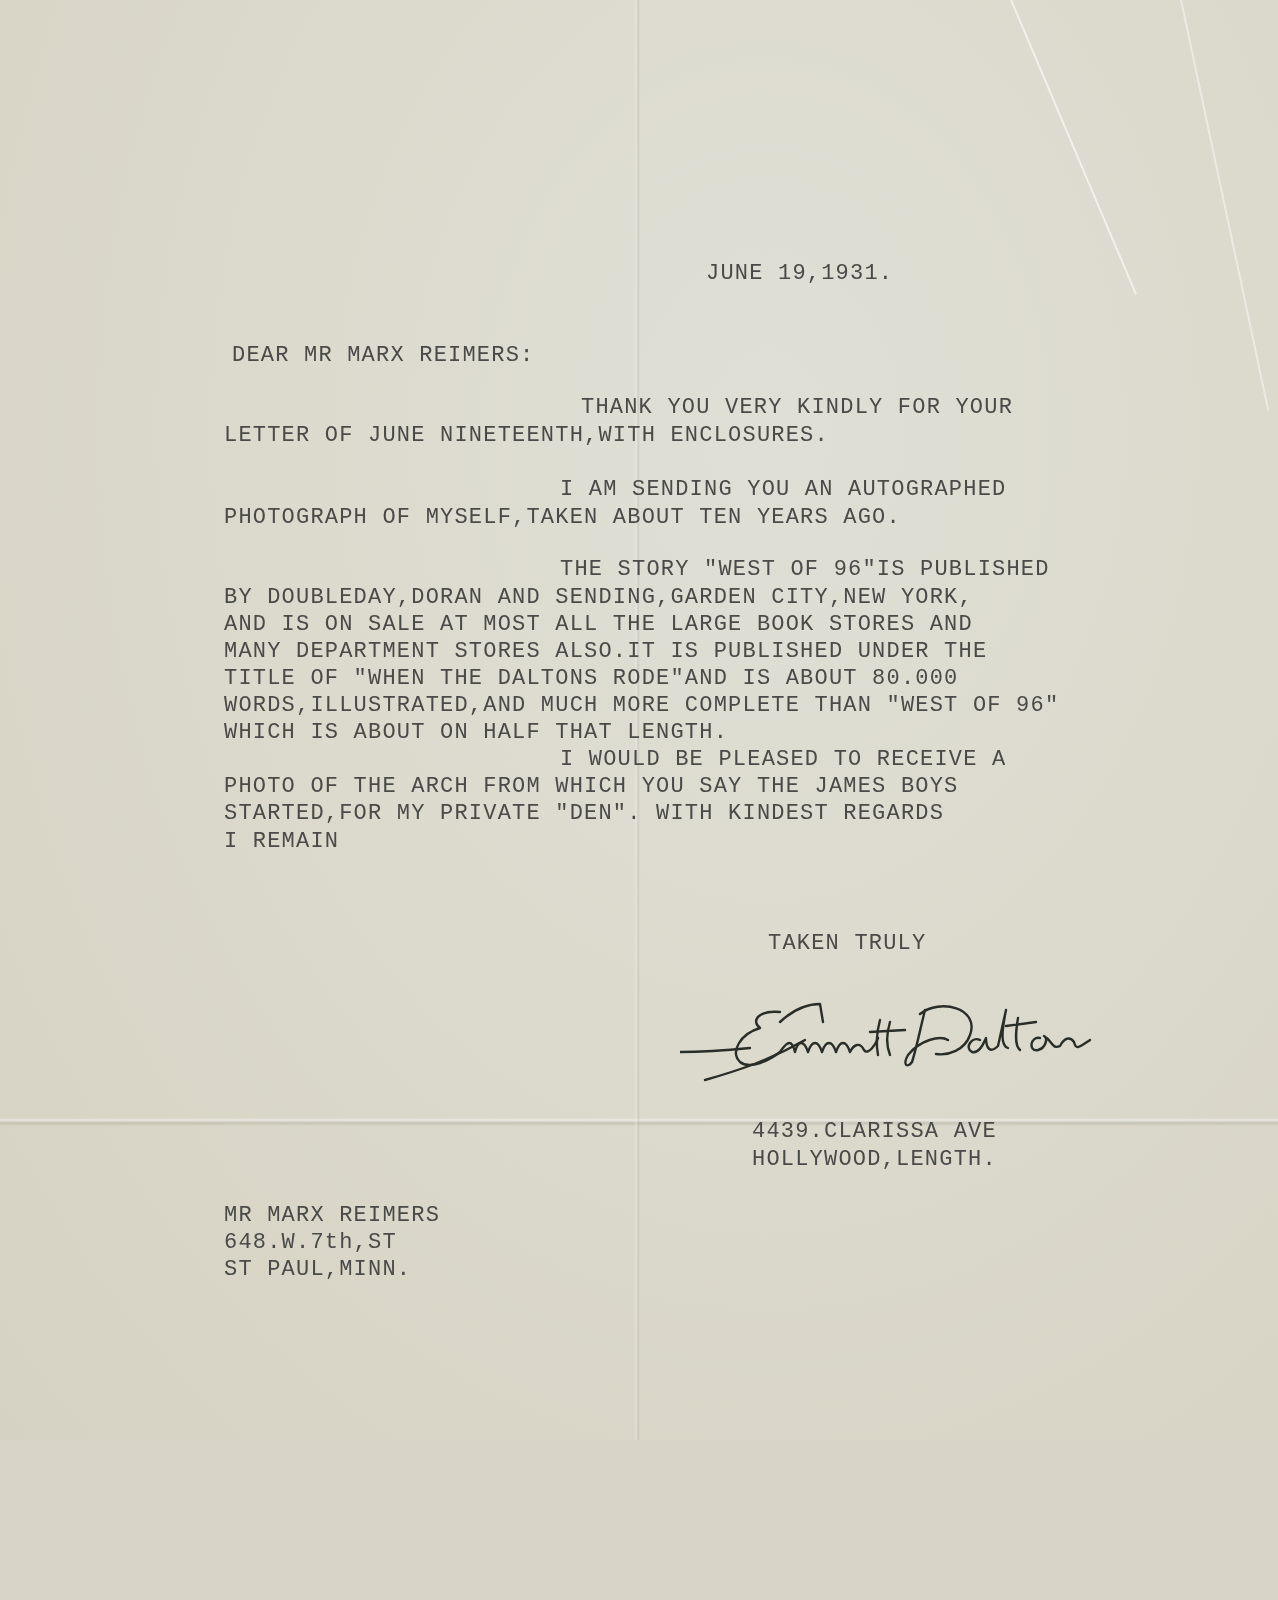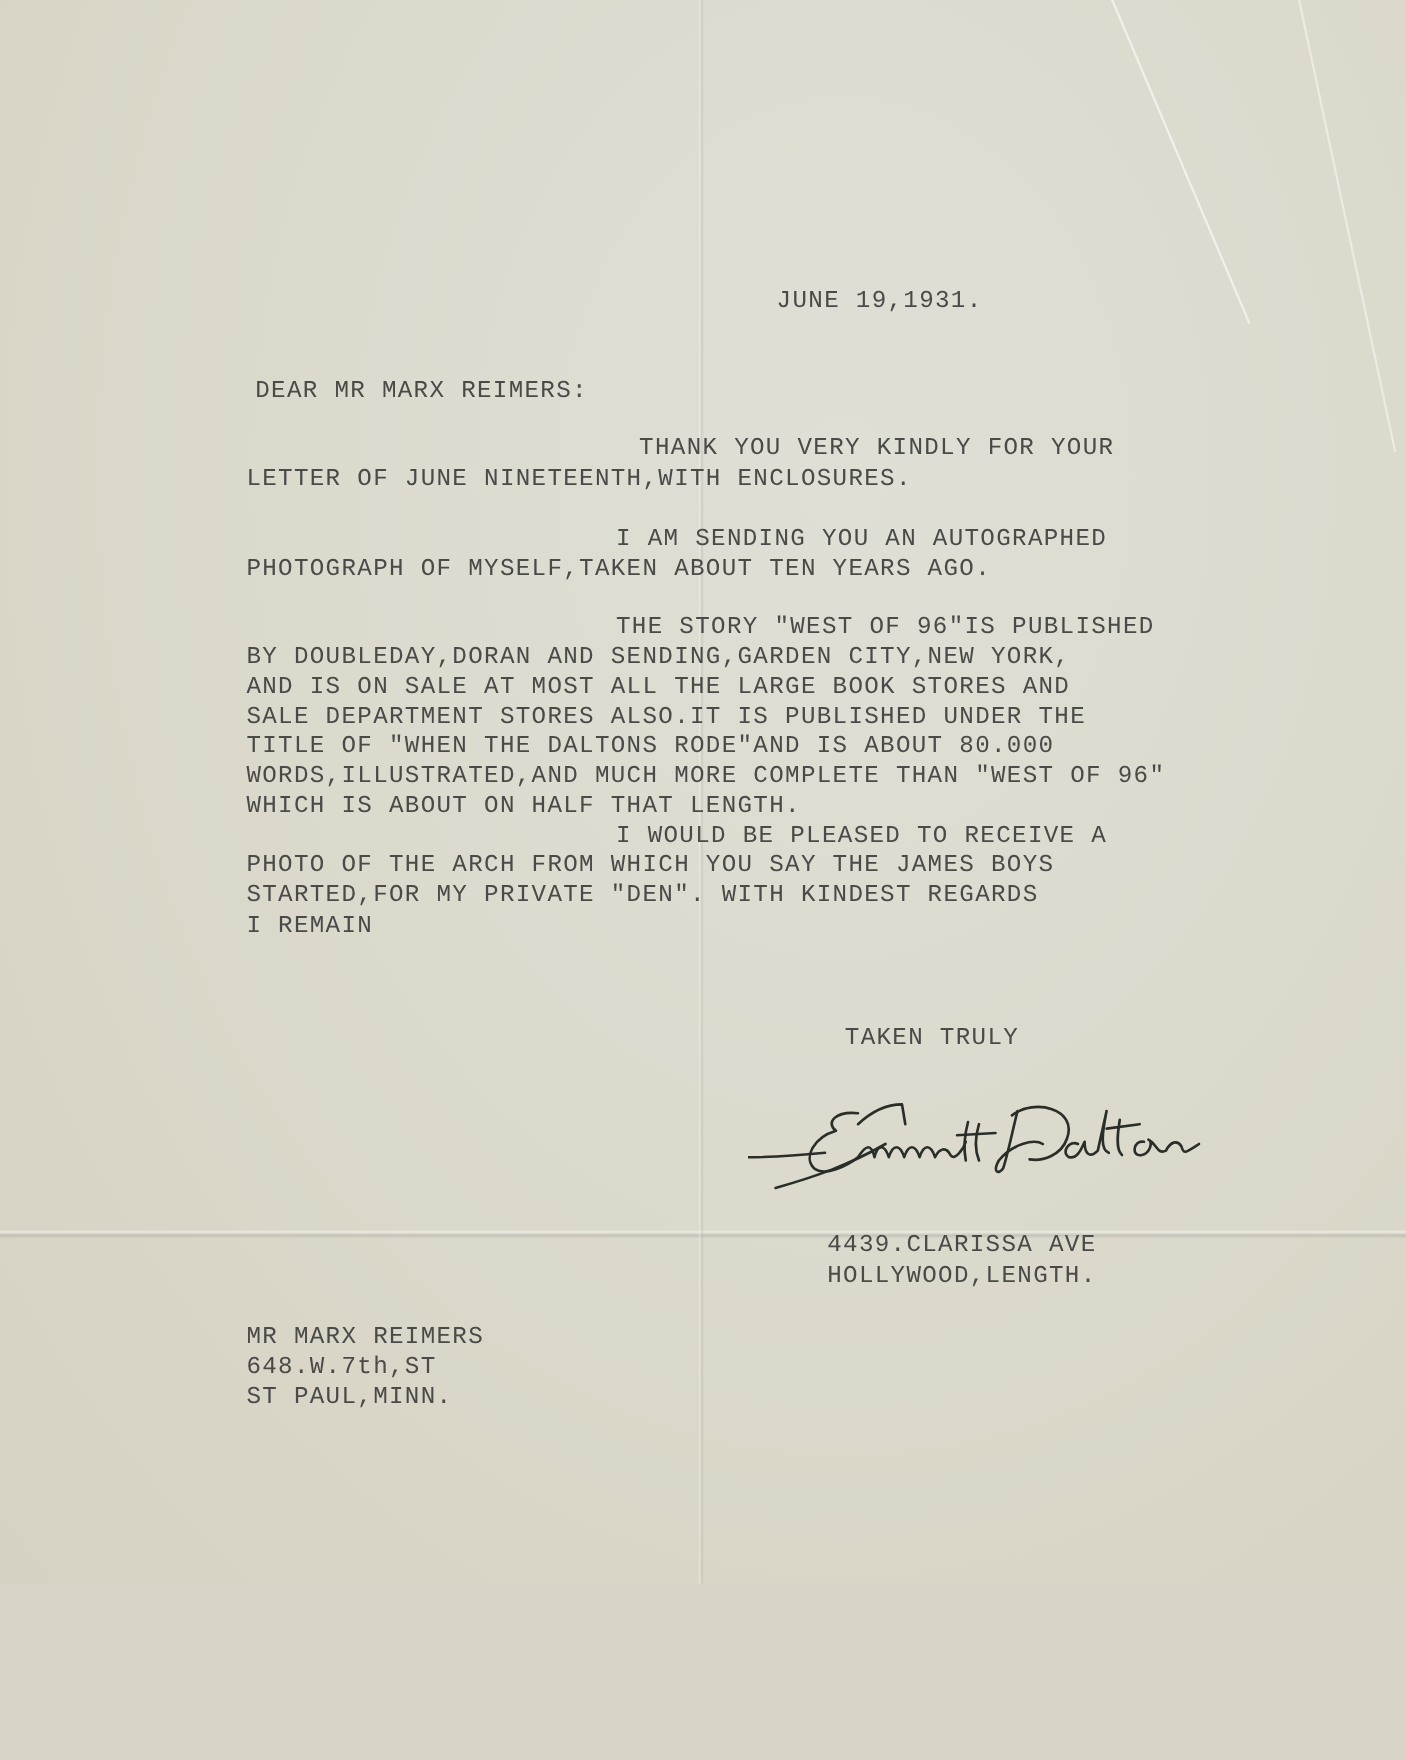--- a/index.html
+++ b/index.html
@@ -47,21 +47,21 @@
 
   <div class="line" style="left:536px; top:394px;margin-left:45px;">THANK YOU VERY KINDLY FOR YOUR</div>
   <div class="line" style="left:224px; top:422px;">LETTER OF JUNE NINETEENTH,WITH ENCLOSURES.</div>
 
   <div class="line" style="left:560px; top:476px;">I AM SENDING YOU AN AUTOGRAPHED</div>
   <div class="line" style="left:224px; top:504px;">PHOTOGRAPH OF MYSELF,TAKEN ABOUT TEN YEARS AGO.</div>
 
   <div class="line" style="left:560px; top:556px;">THE STORY "WEST OF 96"IS PUBLISHED</div>
   <div class="line" style="left:224px; top:584px;">BY DOUBLEDAY,DORAN AND SENDING,GARDEN CITY,NEW YORK,</div>
   <div class="line" style="left:224px; top:611px;">AND IS ON SALE AT MOST ALL THE LARGE BOOK STORES AND</div>
-  <div class="line" style="left:224px; top:638px;">SALE DEPARTMENT STORES ALSO.IT IS PUBLISHED UNDER THE</div>
+  <div class="line" style="left:224px; top:638px;">MANY DEPARTMENT STORES ALSO.IT IS PUBLISHED UNDER THE</div>
   <div class="line" style="left:224px; top:665px;">TITLE OF "WHEN THE DALTONS RODE"AND IS ABOUT 80.000</div>
   <div class="line" style="left:224px; top:692px;">WORDS,ILLUSTRATED,AND MUCH MORE COMPLETE THAN "WEST OF 96"</div>
   <div class="line" style="left:224px; top:719px;">WHICH IS ABOUT ON HALF THAT LENGTH.</div>
   <div class="line" style="left:560px; top:746px;">I WOULD BE PLEASED TO RECEIVE A</div>
   <div class="line" style="left:224px; top:773px;">PHOTO OF THE ARCH FROM WHICH YOU SAY THE JAMES BOYS</div>
   <div class="line" style="left:224px; top:800px;">STARTED,FOR MY PRIVATE "DEN". WITH KINDEST REGARDS</div>
   <div class="line" style="left:224px; top:828px;">I REMAIN</div>
 
   <div class="line" style="left:768px; top:930px;">TAKEN TRULY</div>
 

